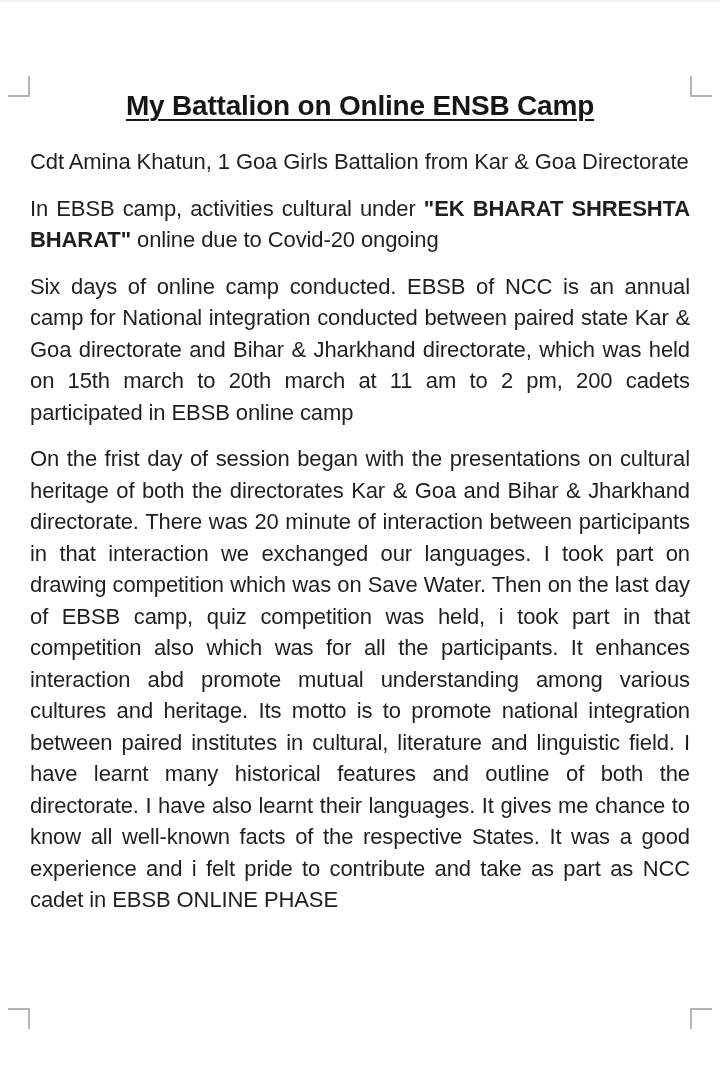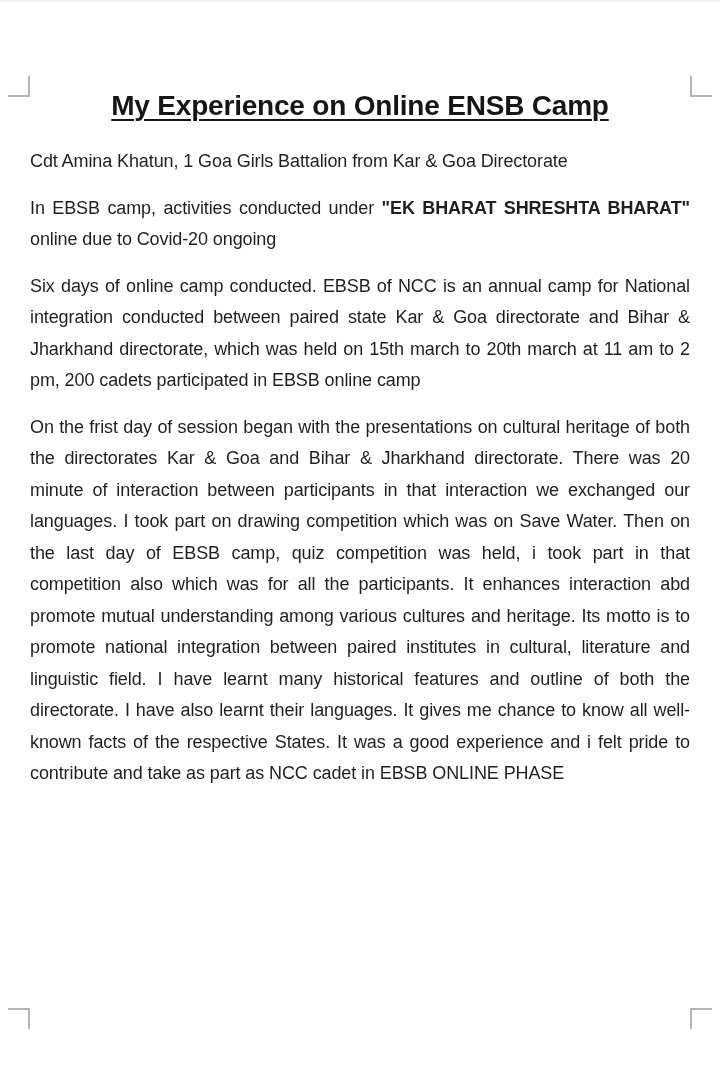--- a/index.html
+++ b/index.html
@@ -44,21 +44,21 @@
     letter-spacing:-0.2px;
     text-align:center;
     text-decoration:underline;
     text-decoration-thickness:2px;
     text-underline-offset:4px;
     color:#161616;
     white-space:nowrap;
   }
   .body-para{
     margin:0 0 15px 0;
-    font-size:18px;
+    font-size:22px;
     line-height:31.5px;
     letter-spacing:-0.1px;
     text-align:justify;
     color:var(--text);
   }
   .body-para:last-child{ margin-bottom:0; }
   .seg-regular{ font-weight:400; }
   .seg-bold{ font-weight:700; }
   .seg-italic{ }
 </style>
@@ -67,21 +67,21 @@
 
 <div class="screen">
   <div class="top-edge"></div>
 
   <div class="mark tl"></div>
   <div class="mark tr"></div>
   <div class="mark bl"></div>
   <div class="mark br"></div>
 
   <div class="content">
-    <h1 class="doc-title">My Experience on Online ENSB Camp</h1>
+    <h1 class="doc-title">My Battalion on Online ENSB Camp</h1>
     <div id="paragraphs">
         <p class="body-para"><span class="seg-regular">Cdt Amina Khatun, 1 Goa Girls Battalion from Kar &amp; Goa Directorate</span></p>
-        <p class="body-para"><span class="seg-regular">In EBSB camp, activities conducted under </span><span class="seg-bold">"EK BHARAT SHRESHTA BHARAT"</span><span class="seg-regular"> online due to Covid-20 ongoing</span></p>
+        <p class="body-para"><span class="seg-regular">In EBSB camp, activities cultural under </span><span class="seg-bold">"EK BHARAT SHRESHTA BHARAT"</span><span class="seg-regular"> online due to Covid-20 ongoing</span></p>
         <p class="body-para"><span class="seg-regular">Six days of online camp conducted. EBSB of NCC is an annual camp for National integration conducted between paired state Kar &amp; Goa directorate and Bihar &amp; Jharkhand directorate, which was held on 15th march to 20th march at 11 am to 2 pm, 200 cadets participated in EBSB online camp</span></p>
         <p class="body-para"><span class="seg-regular">On the frist day of session began with the presentations on cultural heritage of both the directorates Kar &amp; Goa and Bihar &amp; Jharkhand directorate. There was 20 minute of interaction between participants in that interaction we exchanged our languages. I took part on drawing competition which was on Save Water. Then on the last day of EBSB camp, quiz competition was held, i took part in that competition also which was for all the participants. It enhances interaction abd promote mutual understanding among various cultures and heritage. Its motto is to promote national integration between paired institutes in cultural, literature and linguistic field. I have learnt many historical features and outline of both the directorate. I have also learnt their languages. It gives me chance to know all well-known facts of the respective States. It was a good experience and i felt pride to contribute and take as part as NCC cadet in </span><span class="seg-italic">EBSB ONLINE PHASE</span></p>
       </div>
   </div>
 </div>
 
 </body></html>

